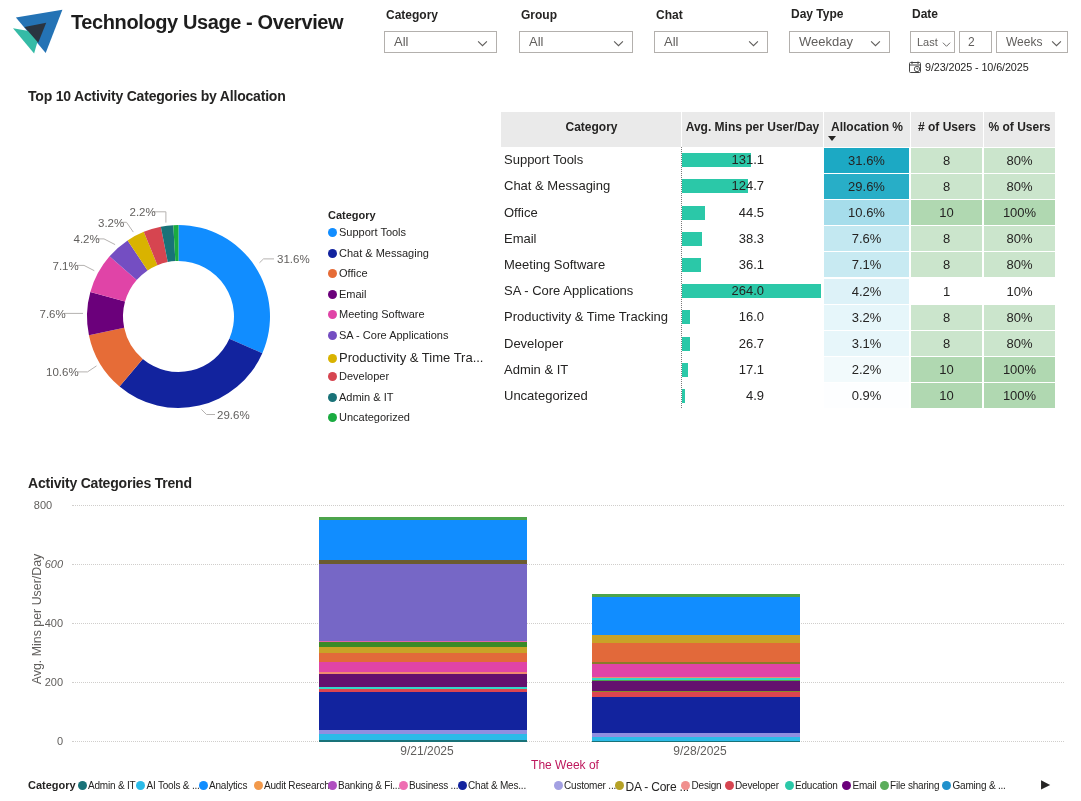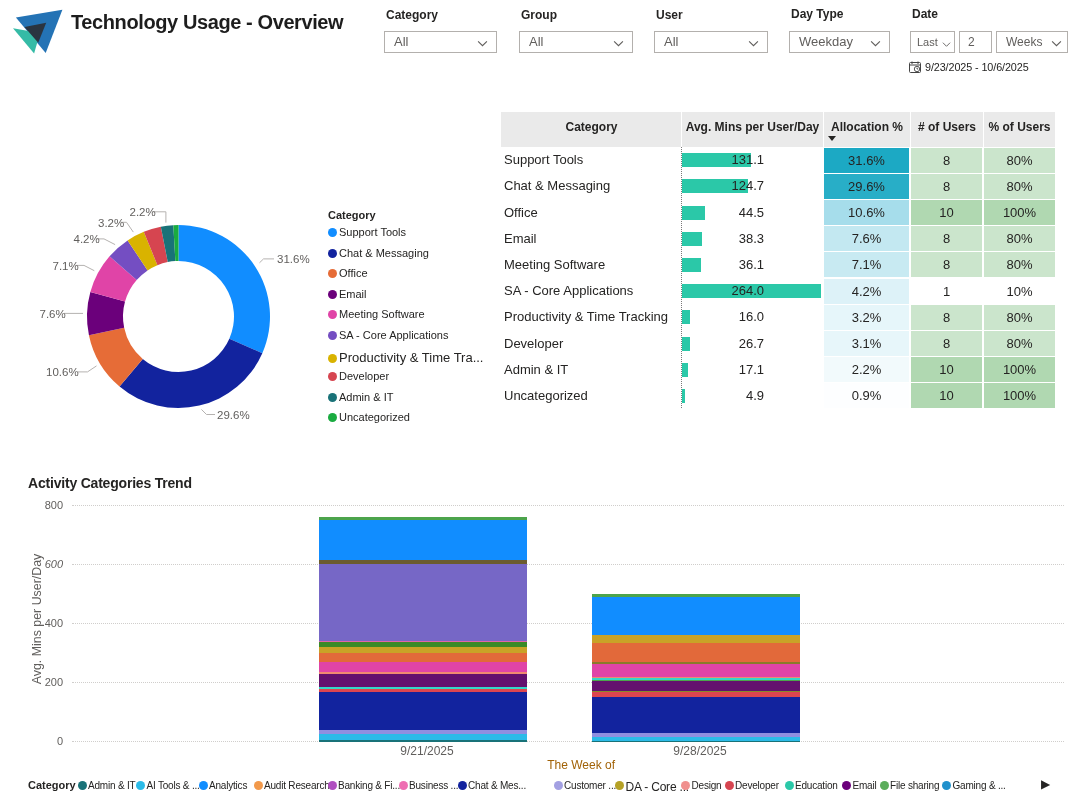--- a/index.html
+++ b/index.html
@@ -25,21 +25,21 @@
 <div class="abs lbl" style="left:386px;top:8px;">Category</div>
 <div class="dd" style="left:384px;top:31px;width:113px;">All<svg class="chev" viewBox="0 0 10 10">
         <path d="M1 3 L5 7 L9 3" stroke="#605e5c" fill="none" stroke-width="1"></path>
       </svg></div>
 
 <div class="abs lbl" style="left:521px;top:8px;">Group</div>
 <div class="dd" style="left:519px;top:31px;width:114px;">All<svg class="chev" viewBox="0 0 10 10">
         <path d="M1 3 L5 7 L9 3" stroke="#605e5c" fill="none" stroke-width="1"></path>
       </svg></div>
 
-<div class="abs lbl" style="left:656px;top:8px;">User</div>
+<div class="abs lbl" style="left:656px;top:8px;">Chat</div>
 <div class="dd" style="left:654px;top:31px;width:114px;">All<svg class="chev" viewBox="0 0 10 10">
         <path d="M1 3 L5 7 L9 3" stroke="#605e5c" fill="none" stroke-width="1"></path>
       </svg></div>
 
 <div class="abs lbl" style="left:791px;top:7px;">Day Type</div>
 <div class="dd" style="left:789px;top:31px;width:101px;">Weekday<svg class="chev" viewBox="0 0 10 10">
         <path d="M1 3 L5 7 L9 3" stroke="#605e5c" fill="none" stroke-width="1"></path>
       </svg></div>
 
 <div class="abs lbl" style="left:912px;top:7px;">Date</div>
@@ -53,20 +53,21 @@
 <svg class="abs" style="left:909px;top:61px;" width="12" height="12" viewBox="0 0 12 12">
       <rect x="0.5" y="1.5" width="11" height="10" rx="1" fill="none" stroke="#444" stroke-width="1"></rect>
       <line x1="3" y1="0.5" x2="3" y2="3" stroke="#444" stroke-width="1"></line>
       <line x1="9" y1="0.5" x2="9" y2="3" stroke="#444" stroke-width="1"></line>
       <line x1="0.5" y1="4" x2="11.5" y2="4" stroke="#444" stroke-width="1"></line>
       <circle cx="8" cy="8" r="2.7" fill="#fff" stroke="#444" stroke-width="0.9"></circle>
       <path d="M8 6.6 V8 H9.2" stroke="#444" stroke-width="0.9" fill="none"></path>
     </svg>
 <div class="abs" style="left:925px;top:61px;font-size:10.8px;color:#252423;letter-spacing:-0.1px;">9/23/2025 - 10/6/2025</div>
 
+<div class="abs seclbl" style="left:28px;top:88px;">Top 10 Activity Categories by Allocation</div>
 
 <svg class="abs" style="left:0px;top:0px;" width="480" height="460" viewBox="0 0 480 460">
 <path d="M178.50 225.00A91.5 91.5 0 0 1 262.32 353.20L229.34 338.76A55.5 55.5 0 0 0 178.50 261.00Z" fill="#118DFF"></path>
 <path d="M262.32 353.20A91.5 91.5 0 0 1 119.56 386.49L142.75 358.95A55.5 55.5 0 0 0 229.34 338.76Z" fill="#12239E"></path>
 <path d="M119.56 386.49A91.5 91.5 0 0 1 88.93 335.18L124.17 327.83A55.5 55.5 0 0 0 142.75 358.95Z" fill="#E66C37"></path>
 <path d="M88.93 335.18A91.5 91.5 0 0 1 90.35 291.96L125.03 301.62A55.5 55.5 0 0 0 124.17 327.83Z" fill="#6B007B"></path>
 <path d="M90.35 291.96A91.5 91.5 0 0 1 109.54 256.36L136.67 280.02A55.5 55.5 0 0 0 125.03 301.62Z" fill="#E044A7"></path>
 <path d="M109.54 256.36A91.5 91.5 0 0 1 127.59 240.47L147.62 270.38A55.5 55.5 0 0 0 136.67 280.02Z" fill="#744EC2"></path>
 <path d="M127.59 240.47A91.5 91.5 0 0 1 143.78 231.84L157.44 265.15A55.5 55.5 0 0 0 147.62 270.38Z" fill="#D9B300"></path>
 <path d="M143.78 231.84A91.5 91.5 0 0 1 160.81 226.73L167.77 262.05A55.5 55.5 0 0 0 157.44 265.15Z" fill="#D64550"></path>
@@ -174,21 +175,21 @@
 <div class="abs" style="left:984px;top:357.1px;width:71px;height:25.2px;background:#B0D8B1;text-align:center;line-height:25.2px;font-size:13px;color:#252423;">100%</div>
 <div class="abs" style="left:504px;top:387.9px;font-size:13px;color:#252423;white-space:nowrap;">Uncategorized</div>
 <div class="abs" style="left:682px;top:388.9px;width:2.6px;height:14px;background:#2BC8A8;"></div>
 <div class="abs" style="left:682px;top:387.9px;width:82px;text-align:right;font-size:13px;color:#252423;">4.9</div>
 <div class="abs" style="left:824px;top:383.3px;width:85px;height:25.2px;background:#FDFEFF;text-align:center;line-height:25.2px;font-size:13px;color:#252423;">0.9%</div>
 <div class="abs" style="left:911px;top:383.3px;width:71px;height:25.2px;background:#B0D8B1;text-align:center;line-height:25.2px;font-size:13px;color:#252423;">10</div>
 <div class="abs" style="left:984px;top:383.3px;width:71px;height:25.2px;background:#B0D8B1;text-align:center;line-height:25.2px;font-size:13px;color:#252423;">100%</div>
 
 <div class="abs seclbl" style="left:28px;top:475px;">Activity Categories Trend</div>
 <div class="abs" style="left:-33px;top:612px;width:140px;text-align:center;transform:rotate(-90deg);transform-origin:center;font-size:12.4px;color:#605e5c;">Avg. Mins per User/Day</div>
-<div class="abs glbl" style="left:23px;top:499px;width:40px;text-align:right;">800</div>
+<div class="abs glbl" style="left:23px;top:499px;width:40px;text-align:center;">800</div>
 <div class="abs glbl" style="left:23px;top:558px;width:40px;text-align:right;font-style:italic;">600</div>
 <div class="abs glbl" style="left:23px;top:617px;width:40px;text-align:right;">400</div>
 <div class="abs glbl" style="left:23px;top:676px;width:40px;text-align:right;">200</div>
 <div class="abs glbl" style="left:23px;top:735px;width:40px;text-align:right;">0</div>
 <div class="abs" style="left:72px;top:505px;width:992px;height:0;border-top:1px dotted #d0cecc;"></div>
 <div class="abs" style="left:72px;top:564px;width:992px;height:0;border-top:1px dotted #d0cecc;"></div>
 <div class="abs" style="left:72px;top:623px;width:992px;height:0;border-top:1px dotted #d0cecc;"></div>
 <div class="abs" style="left:72px;top:682px;width:992px;height:0;border-top:1px dotted #d0cecc;"></div>
 <div class="abs" style="left:72px;top:741px;width:992px;height:0;border-top:1px dotted #d0cecc;"></div>
 <div class="abs" style="left:318.5px;top:517px;width:208px;height:3.0px;background:#4CA44C;"></div>
@@ -219,21 +220,21 @@
 <div class="abs" style="left:591.5px;top:679.9px;width:208.5px;height:1.3px;background:#4CA44C;"></div>
 <div class="abs" style="left:591.5px;top:681.2px;width:208.5px;height:9.8px;background:#64106E;"></div>
 <div class="abs" style="left:591.5px;top:691px;width:208.5px;height:1.3px;background:#8A8A2A;"></div>
 <div class="abs" style="left:591.5px;top:692.3px;width:208.5px;height:4.5px;background:#DC4550;"></div>
 <div class="abs" style="left:591.5px;top:696.8px;width:208.5px;height:36.4px;background:#12239E;"></div>
 <div class="abs" style="left:591.5px;top:733.2px;width:208.5px;height:3.6px;background:#8F8FE0;"></div>
 <div class="abs" style="left:591.5px;top:736.8px;width:208.5px;height:3.8px;background:#2BBBE8;"></div>
 <div class="abs" style="left:591.5px;top:740.6px;width:208.5px;height:1.4px;background:#197278;"></div>
 <div class="abs" style="left:377px;top:744px;width:100px;text-align:center;font-size:12px;color:#605e5c;">9/21/2025</div>
 <div class="abs" style="left:650px;top:744px;width:100px;text-align:center;font-size:12px;color:#605e5c;">9/28/2025</div>
-<div class="abs" style="left:515px;top:758px;width:100px;text-align:right;font-size:12px;color:#a16207;">The Week of</div>
+<div class="abs" style="left:515px;top:758px;width:100px;text-align:center;font-size:12px;color:#be185d;">The Week of</div>
 <div class="abs" style="left:28px;top:779px;font-size:11px;font-weight:bold;color:#252423;">Category</div>
 <div class="abs" style="left:77.5px;top:780.5px;width:9px;height:9px;border-radius:50%;background:#197278;"></div>
 <div class="abs" style="left:88.0px;top:780px;font-size:10px;color:#252423;white-space:nowrap;letter-spacing:-0.2px;">Admin &amp; IT</div>
 <div class="abs" style="left:136px;top:780.5px;width:9px;height:9px;border-radius:50%;background:#2BBBE8;"></div>
 <div class="abs" style="left:146.5px;top:780px;font-size:10px;color:#252423;white-space:nowrap;letter-spacing:-0.2px;">AI Tools &amp; ...</div>
 <div class="abs" style="left:198.5px;top:780.5px;width:9px;height:9px;border-radius:50%;background:#118DFF;"></div>
 <div class="abs" style="left:209.0px;top:780px;font-size:10px;color:#252423;white-space:nowrap;letter-spacing:-0.2px;">Analytics</div>
 <div class="abs" style="left:253.5px;top:780.5px;width:9px;height:9px;border-radius:50%;background:#F2994B;"></div>
 <div class="abs" style="left:264.0px;top:780px;font-size:10px;color:#252423;white-space:nowrap;letter-spacing:-0.2px;">Audit Research</div>
 <div class="abs" style="left:327.5px;top:780.5px;width:9px;height:9px;border-radius:50%;background:#B04FC0;"></div>

